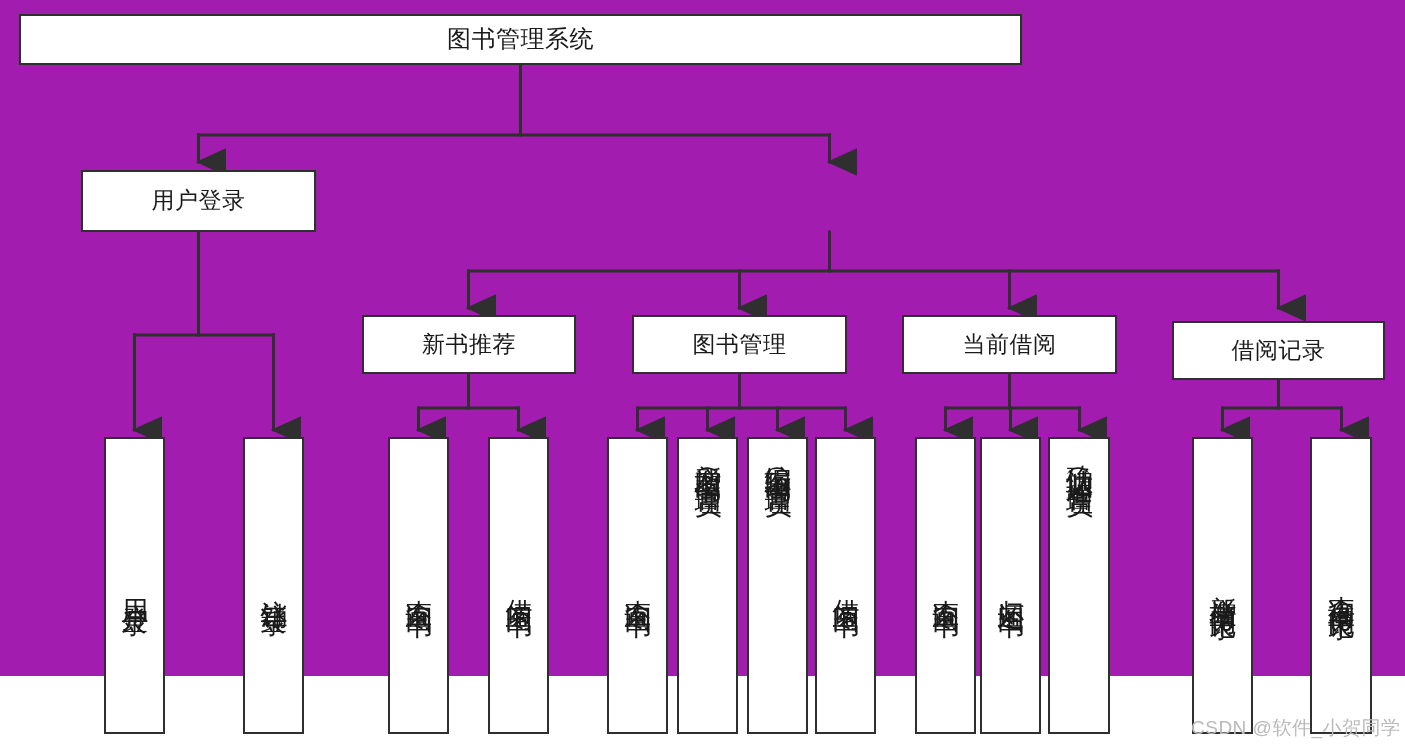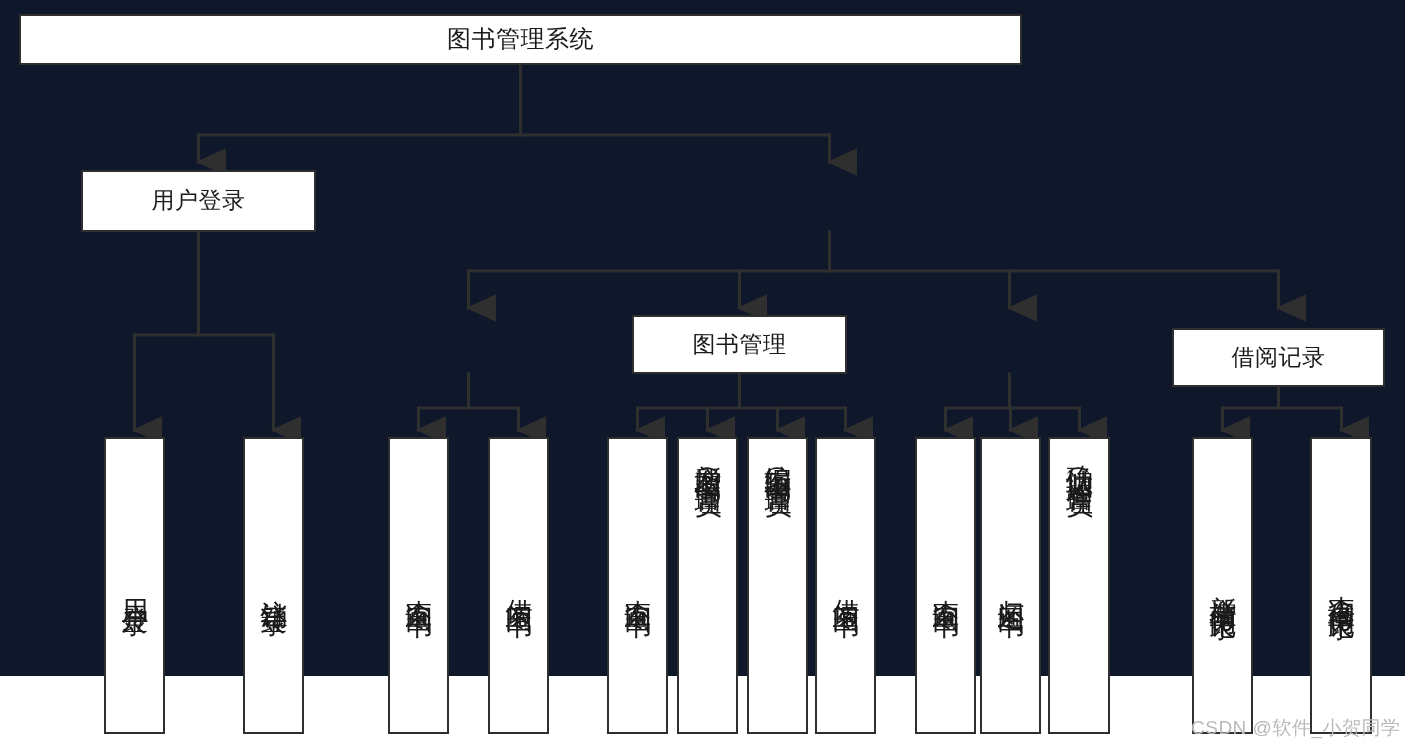--- a/index.html
+++ b/index.html
@@ -10,21 +10,21 @@
   body {
     width: 1405px;
     height: 747px;
     font-family: "Liberation Sans", "DejaVu Sans", sans-serif;
     overflow: hidden;
   }
   #diagram-root {
     position: relative;
     width: 1405px;
     height: 676px;
-    background: #0f172a;
+    background: #a21caf;
   }
   svg.connector-layer {
     position: absolute;
     left: 0;
     top: 0;
     width: 1405px;
     height: 747px;
     pointer-events: none;
   }
   .node-box {
@@ -137,27 +137,33 @@
 
   <div class="node-box node-h" id="node-root" style="left:19px; top:14px; width:1003px; height:51px;">
     <span class="node-label">图书管理系统</span>
   </div>
 
   <div class="node-box node-h" style="left:81px; top:170px; width:235px; height:62px;">
     <span class="node-label">用户登录</span>
   </div>
 
 
+  <div class="node-box node-h" style="left:362px; top:315px; width:214px; height:59px;">
+    <span class="node-label">新书推荐</span>
+  </div>
 
   <div class="node-box node-h" style="left:632px; top:315px; width:215px; height:59px;">
     <span class="node-label">图书管理</span>
   </div>
 
-
-  <div class="node-box node-h" style="left:1172px; top:328px; width:213px; height:59px;">
+  <div class="node-box node-h" style="left:902px; top:315px; width:215px; height:59px;">
+    <span class="node-label">当前借阅</span>
+  </div>
+
+  <div class="node-box node-h" style="left:1172px; top:321px; width:213px; height:59px;">
     <span class="node-label">借阅记录</span>
   </div>
 
   <div class="node-box node-v v-center" style="left:104px; top:437px; width:61px; height:297px;">
     <span class="node-label">用户登录</span>
   </div>
 
   <div class="node-box node-v v-center" style="left:243px; top:437px; width:61px; height:297px;">
     <span class="node-label">注销登录</span>
   </div>

